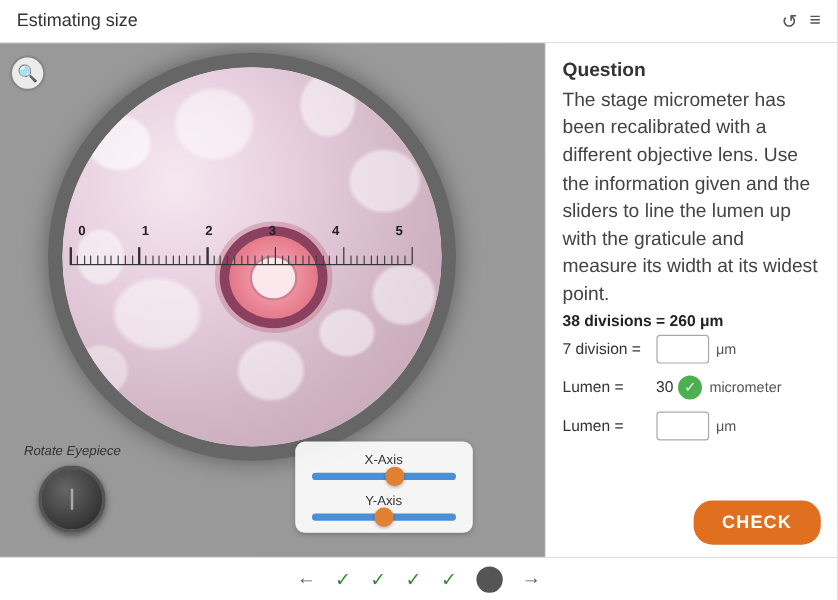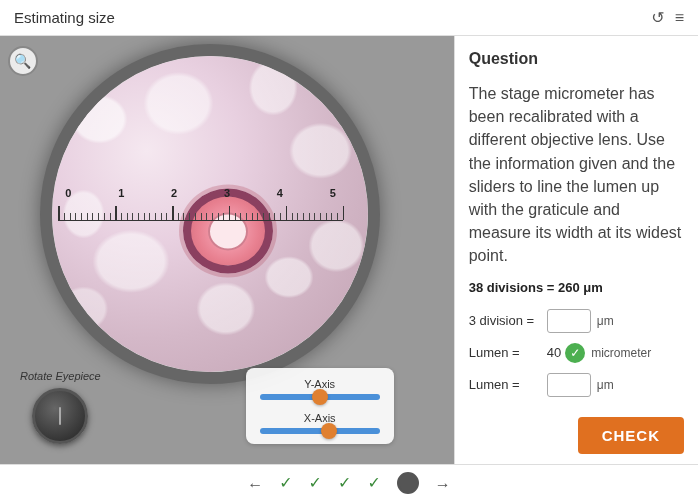--- a/index.html
+++ b/index.html
@@ -275,21 +275,21 @@
       box-shadow: 0 1px 3px rgba(0,0,0,0.3);
     }
 
     
     .right-panel {
       width: 252px;
       background: #fff;
       padding: 14px 14px 10px 14px;
       display: flex;
       flex-direction: column;
-      gap: 10px;
+      gap: 0;
       border-left: 1px solid #ddd;
     }
 
     .question-title {
       font-size: 16px;
       font-weight: bold;
       color: #333;
       margin-bottom: 4px;
     }
 
@@ -368,21 +368,21 @@
       justify-content: flex-end;
     }
 
     .check-button {
       background: #e07020;
       color: white;
       border: none;
       padding: 10px 24px;
       font-size: 15px;
       font-weight: bold;
-      border-radius: 4px;
+      border-radius: 16px;
       cursor: pointer;
       letter-spacing: 1px;
     }
 
     
     .bottom-nav {
       height: 36px;
       background: #fff;
       border-top: 1px solid #ddd;
       display: flex;
@@ -522,51 +522,51 @@
 
     <div class="rotate-section">
       <span class="rotate-label">Rotate Eyepiece</span>
       <div class="rotate-knob">
         <div class="knob-line"></div>
       </div>
     </div>
 
     <div class="axis-section">
       <div class="axis-row">
+        <span class="axis-label">X-Axis</span>
+        <div class="slider-track">
+          <div class="slider-thumb" style="left: 58%;"></div>
+        </div>
+      </div>
+      <div class="axis-row">
         <span class="axis-label">Y-Axis</span>
         <div class="slider-track">
           <div class="slider-thumb"></div>
         </div>
       </div>
-      <div class="axis-row">
-        <span class="axis-label">X-Axis</span>
-        <div class="slider-track">
-          <div class="slider-thumb" style="left: 58%;"></div>
-        </div>
-      </div>
     </div>
   </div>
 
   <div class="right-panel">
     <div class="question-title">Question</div>
     <p class="question-text">The stage micrometer has been recalibrated with a different objective lens. Use the information given and the sliders to line the lumen up with the graticule and measure its width at its widest point.</p>
     <div class="division-info">38 divisions = 260 μm</div>
 
     <div class="fields-section">
 
       <div class="field-row">
-        <span class="field-label">3 division =</span>
+        <span class="field-label">7 division =</span>
         <input type="text" class="field-input" value="" style="">
         <span class="field-unit">μm</span>
       </div>
 
       <div class="field-row">
         <span class="field-label">Lumen =</span>
         <div class="divisions-badge">
-          <span style="font-size:13px;font-weight:500;">40</span>
+          <span style="font-size:13px;font-weight:500;">30</span>
           <div class="check-circle">
             <span class="check-circle-icon">✓</span>
           </div>
         </div>
         <span class="field-unit">micrometer</span>
       </div>
 
       <div class="field-row">
         <span class="field-label">Lumen =</span>
         <input type="text" class="field-input" value="" style="">

